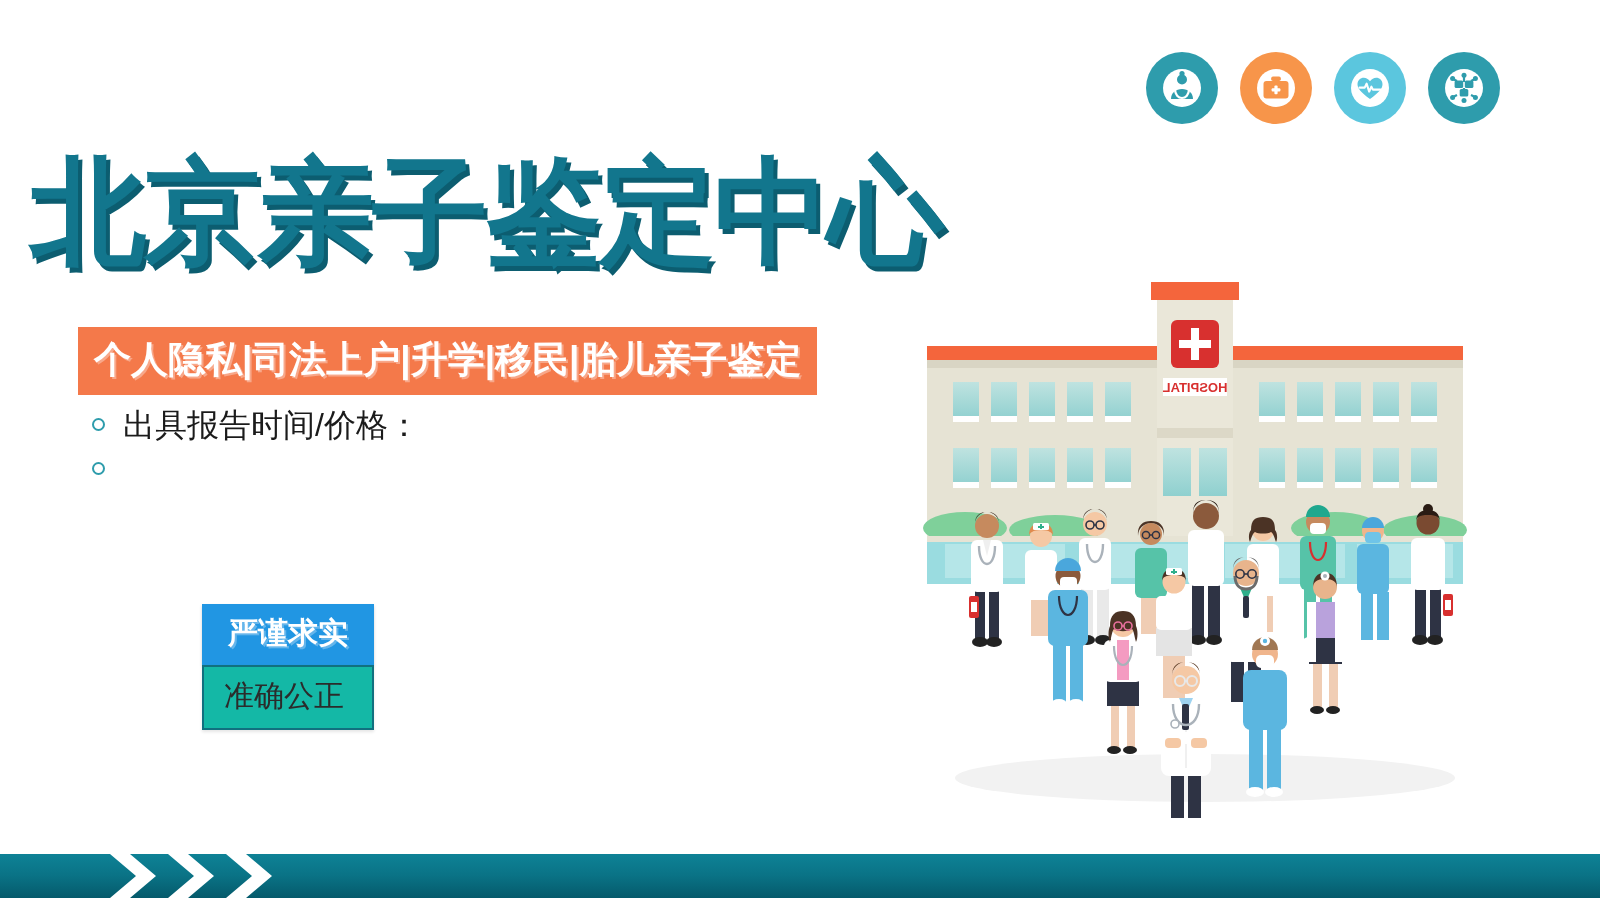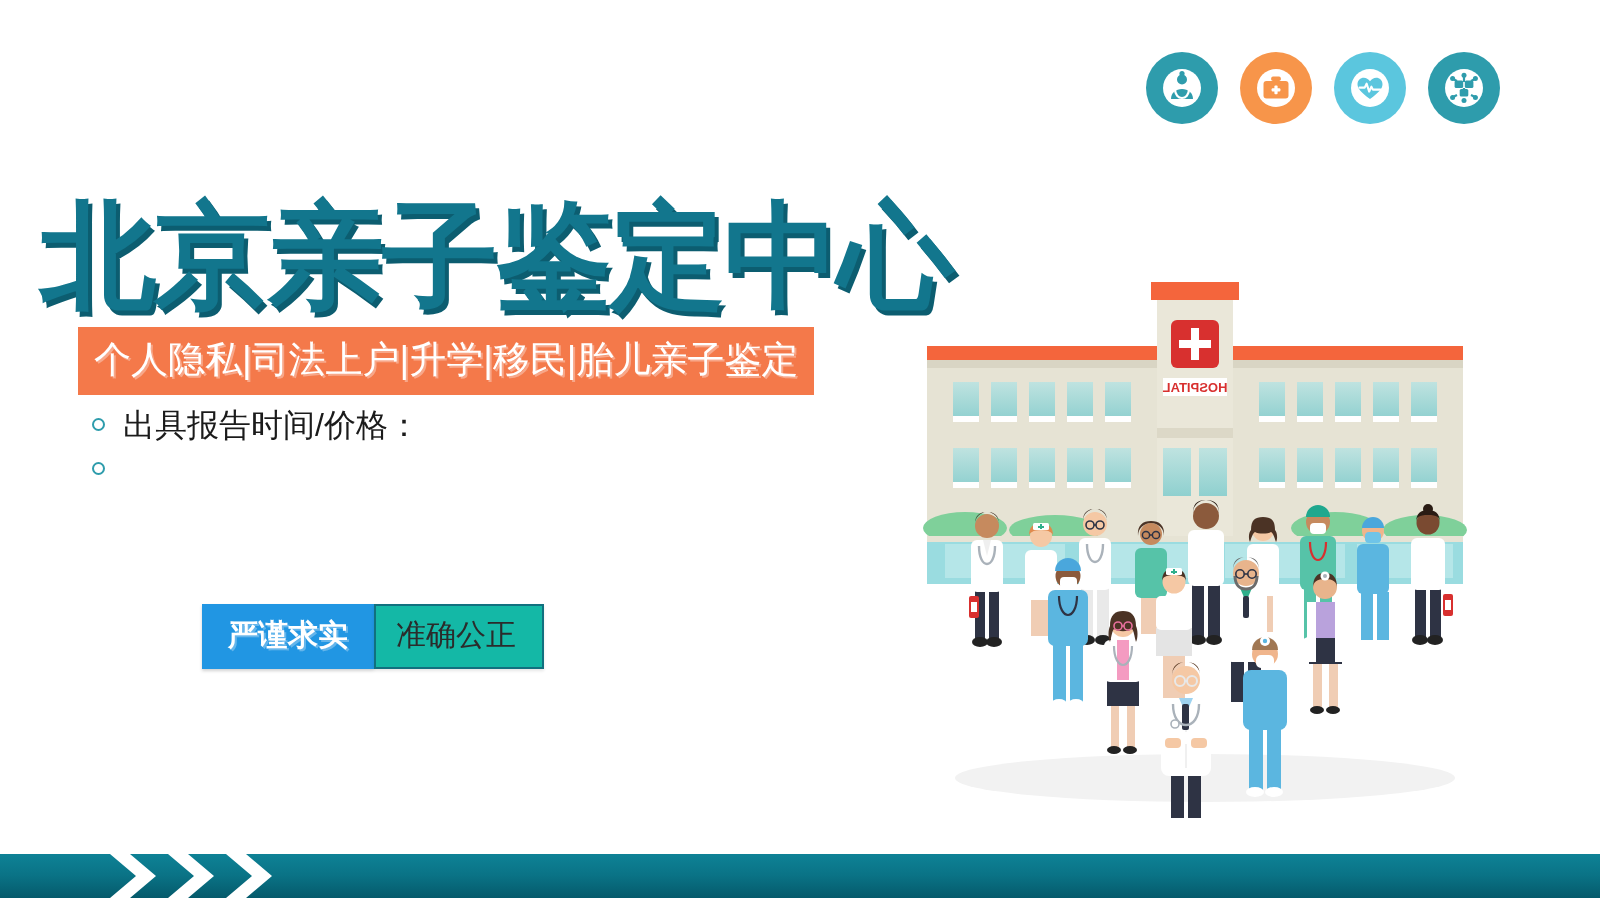--- a/index.html
+++ b/index.html
@@ -11,55 +11,54 @@
   }
   .stage{position:absolute;inset:0;background:#fff;overflow:hidden;}
 
   
   .icon-row{position:absolute;top:52px;right:100px;display:flex;gap:22px;align-items:center;}
   .ic{width:72px;height:72px;border-radius:50%;display:flex;align-items:center;justify-content:center;}
   .ic svg{display:block;}
 
   
   .title{
-    position:absolute;left:40px;top:150px;
+    position:absolute;left:30px;top:150px;
     font-size:116px;line-height:1.08;font-weight:700;
     letter-spacing:-2px;
     color:#12768D;
     text-shadow:4px 5px 0 #0C5D70;
     white-space:nowrap;
     font-family:"Liberation Sans","DejaVu Sans",sans-serif;
-    margin-top:44px;
   }
 
   
   .banner{
     position:absolute;left:78px;top:327px;
     background:#F4794A;
     color:#ffffff;
-    font-size:37px;font-weight:400;
+    font-size:37px;font-weight:700;
     padding:8px 16px 10px 16px;
     letter-spacing:0px;white-space:nowrap;
     text-shadow:2px 2px 0 rgba(255,255,255,.35);
   }
 
   
   .bullets{position:absolute;left:92px;top:405px;text-align:center;}
   .bullet{display:flex;align-items:flex-start;margin-bottom:4px;}
   .bullet .mark{
     width:13px;height:13px;border:2px solid #2E9CAC;border-radius:50%;
     margin-top:13px;margin-right:18px;flex:none;box-sizing:border-box;
   }
   .bullet .txt{
     font-size:32px;line-height:40px;color:#1b1b1b;white-space:nowrap;
     font-family:"Liberation Sans","DejaVu Sans",sans-serif;
   }
 
   
-  .slogans{position:absolute;left:202px;top:604px;display:flex;align-items:stretch;}
+  .slogans{position:absolute;left:202px;top:604px;display:flex;align-items:stretch;flex-direction:column;}
   .sl-blue{
     background:#2196E3;color:#fff;font-weight:700;font-size:30px;
     padding:9px 26px 11px 26px;display:flex;align-items:center;
     text-shadow:2px 2px 0 rgba(255,255,255,.3);
     box-shadow:0 2px 3px rgba(0,0,0,.18);
   }
   .sl-white{
     background:#14b8a6;color:#2b2b2b;font-size:30px;
     border:2px solid #11707F;
     padding:9px 26px 11px 20px;display:flex;align-items:center;

